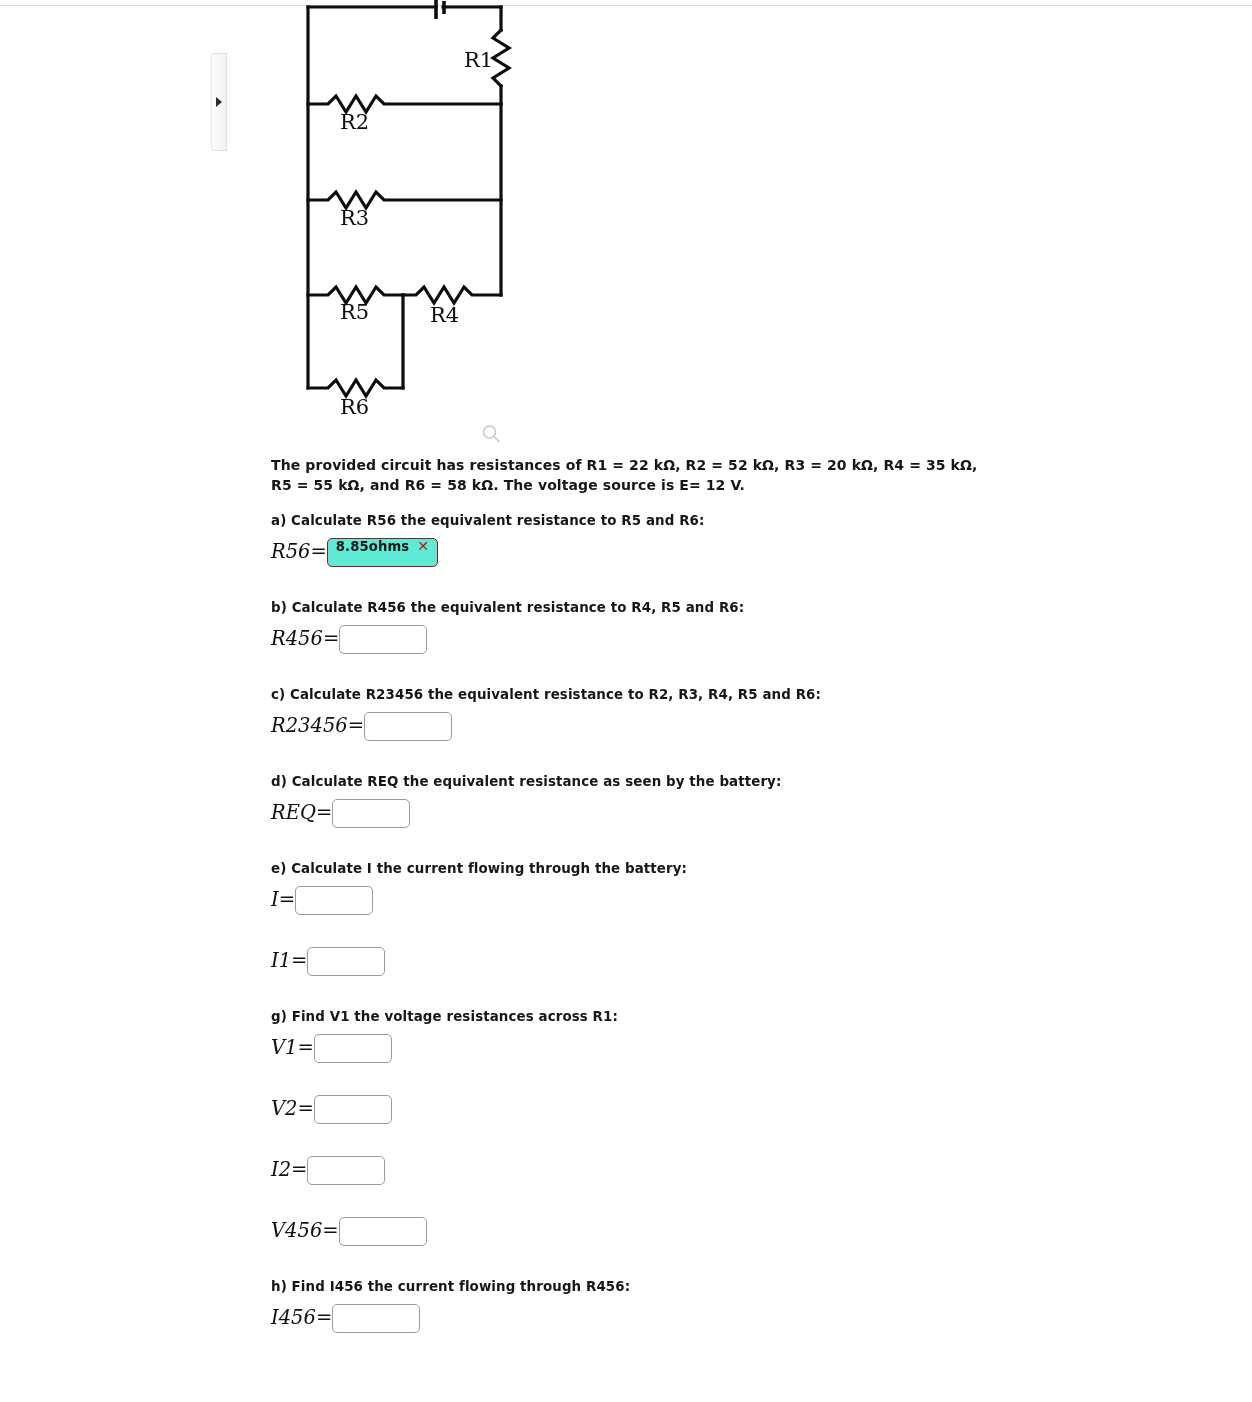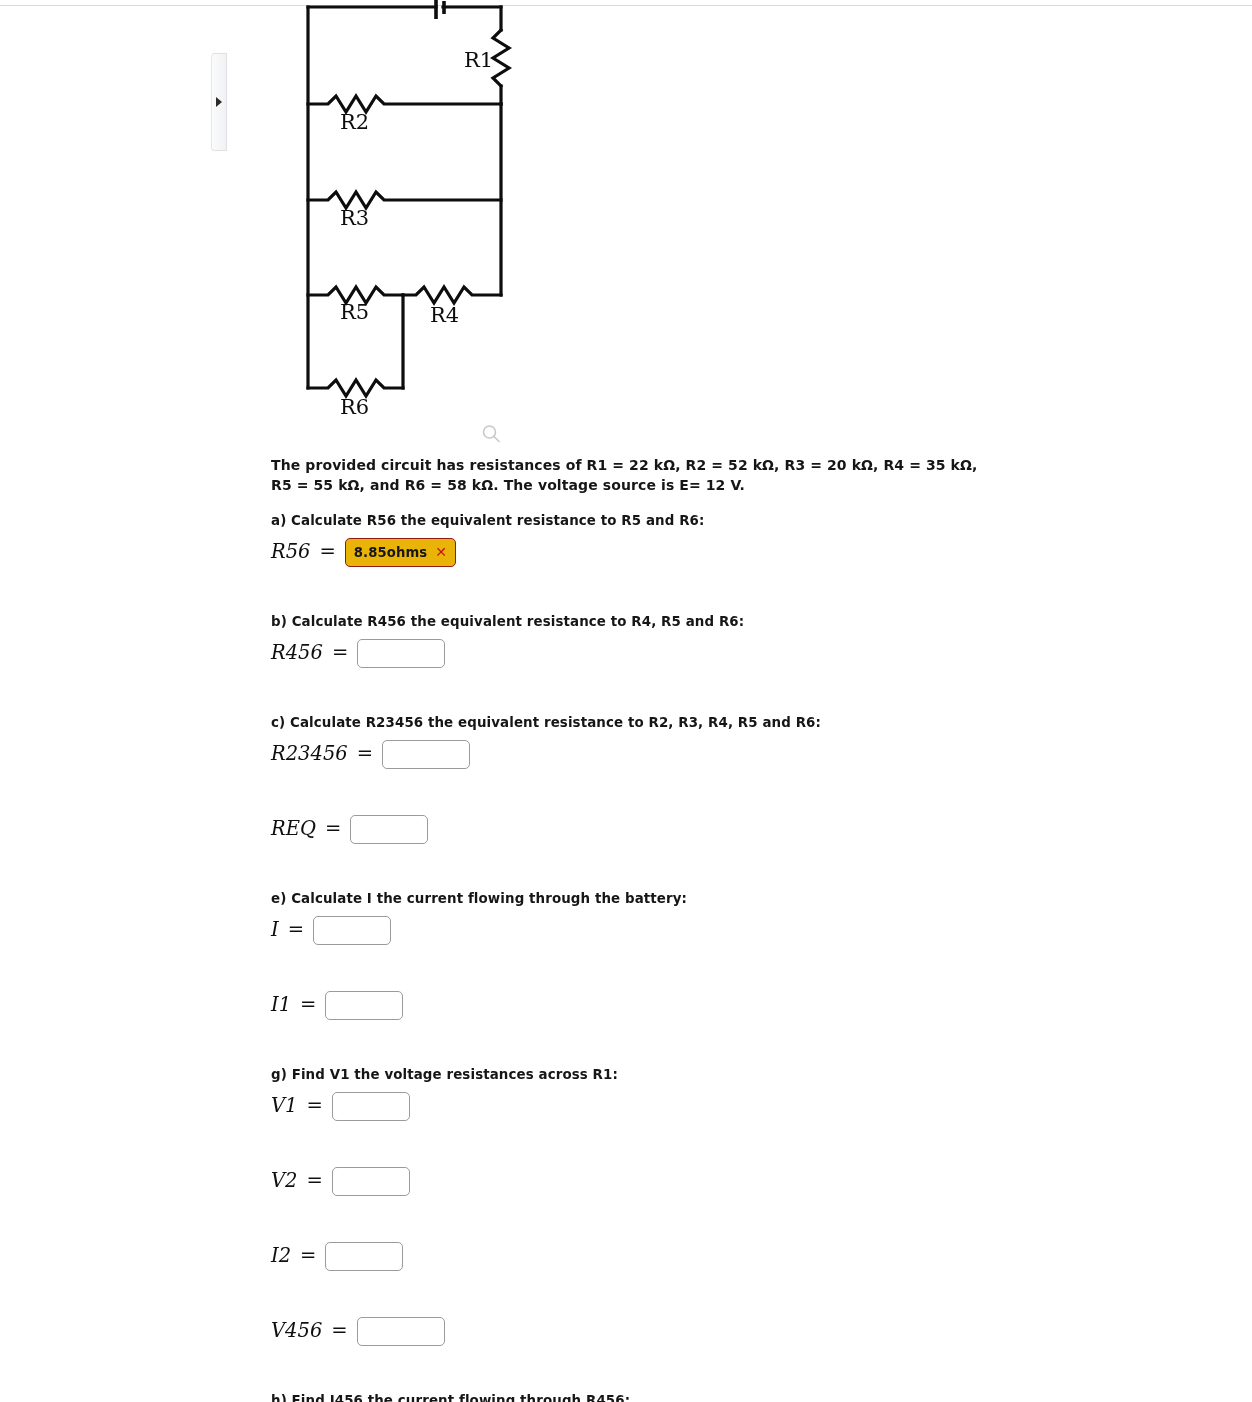--- a/index.html
+++ b/index.html
@@ -64,34 +64,33 @@
     width: 712px;
   }
   .intro {
     font-size: 14px;
     line-height: 20px;
     font-weight: 600;
     letter-spacing: .1px;
     margin: 0 0 0 0;
     color: #161616;
   }
-  .q-block { margin-top: 45px; }
+  .q-block { margin-top: 31px; }
   .q-block:first-of-type { margin-top: 16px; }
   .q-text {
     font-size: 13.4px;
     line-height: 19px;
     font-weight: 600;
     letter-spacing: .1px;
     color: #161616;
     margin: 0 0 7px 0;
   }
   .answer-row {
     display: flex;
     align-items: center;
-    gap: 9px;
     height: 30px;
   }
   .mathvar {
     font-family: "DejaVu Serif", "Liberation Serif", serif;
     font-style: italic;
     font-size: 19.5px;
     line-height: 1;
     color: #0f0f0f;
     white-space: nowrap;
   }
@@ -114,23 +113,23 @@
     outline: none;
     color: #111;
   }
   .ansbox.w-wide { width: 88px; }
   .graded {
     box-sizing: border-box;
     height: 29px;
     min-width: 78px;
     border: 1.6px solid #8f1b1b;
     border-radius: 5px;
-    background: #eab308;
+    background: #5eead4;
     display: inline-flex;
-    align-items: center;
+    align-items: flex-start;
     gap: 8px;
     padding: 0 8px;
   }
   .graded .val {
     font-size: 13.2px;
     font-weight: 600;
     color: #171717;
     letter-spacing: .1px;
   }
   .graded .mark {
@@ -225,20 +224,21 @@
       </div>
       <div class="q-block">
         <div class="q-text">c) Calculate R23456 the equivalent resistance to R2, R3, R4, R5 and R6:</div>
         <div class="answer-row">
           <span class="mathvar">R23456</span>
           <span class="eqsign">=</span>
           <input type="text" class="ansbox w-wide" value="" placeholder="" style="">
         </div>
       </div>
       <div class="q-block">
+        <div class="q-text">d) Calculate REQ the equivalent resistance as seen by the battery:</div>
         <div class="answer-row">
           <span class="mathvar">REQ</span>
           <span class="eqsign">=</span>
           <input type="text" class="ansbox" value="" placeholder="" style="">
         </div>
       </div>
       <div class="q-block">
         <div class="q-text">e) Calculate I the current flowing through the battery:</div>
         <div class="answer-row">
           <span class="mathvar">I</span>

